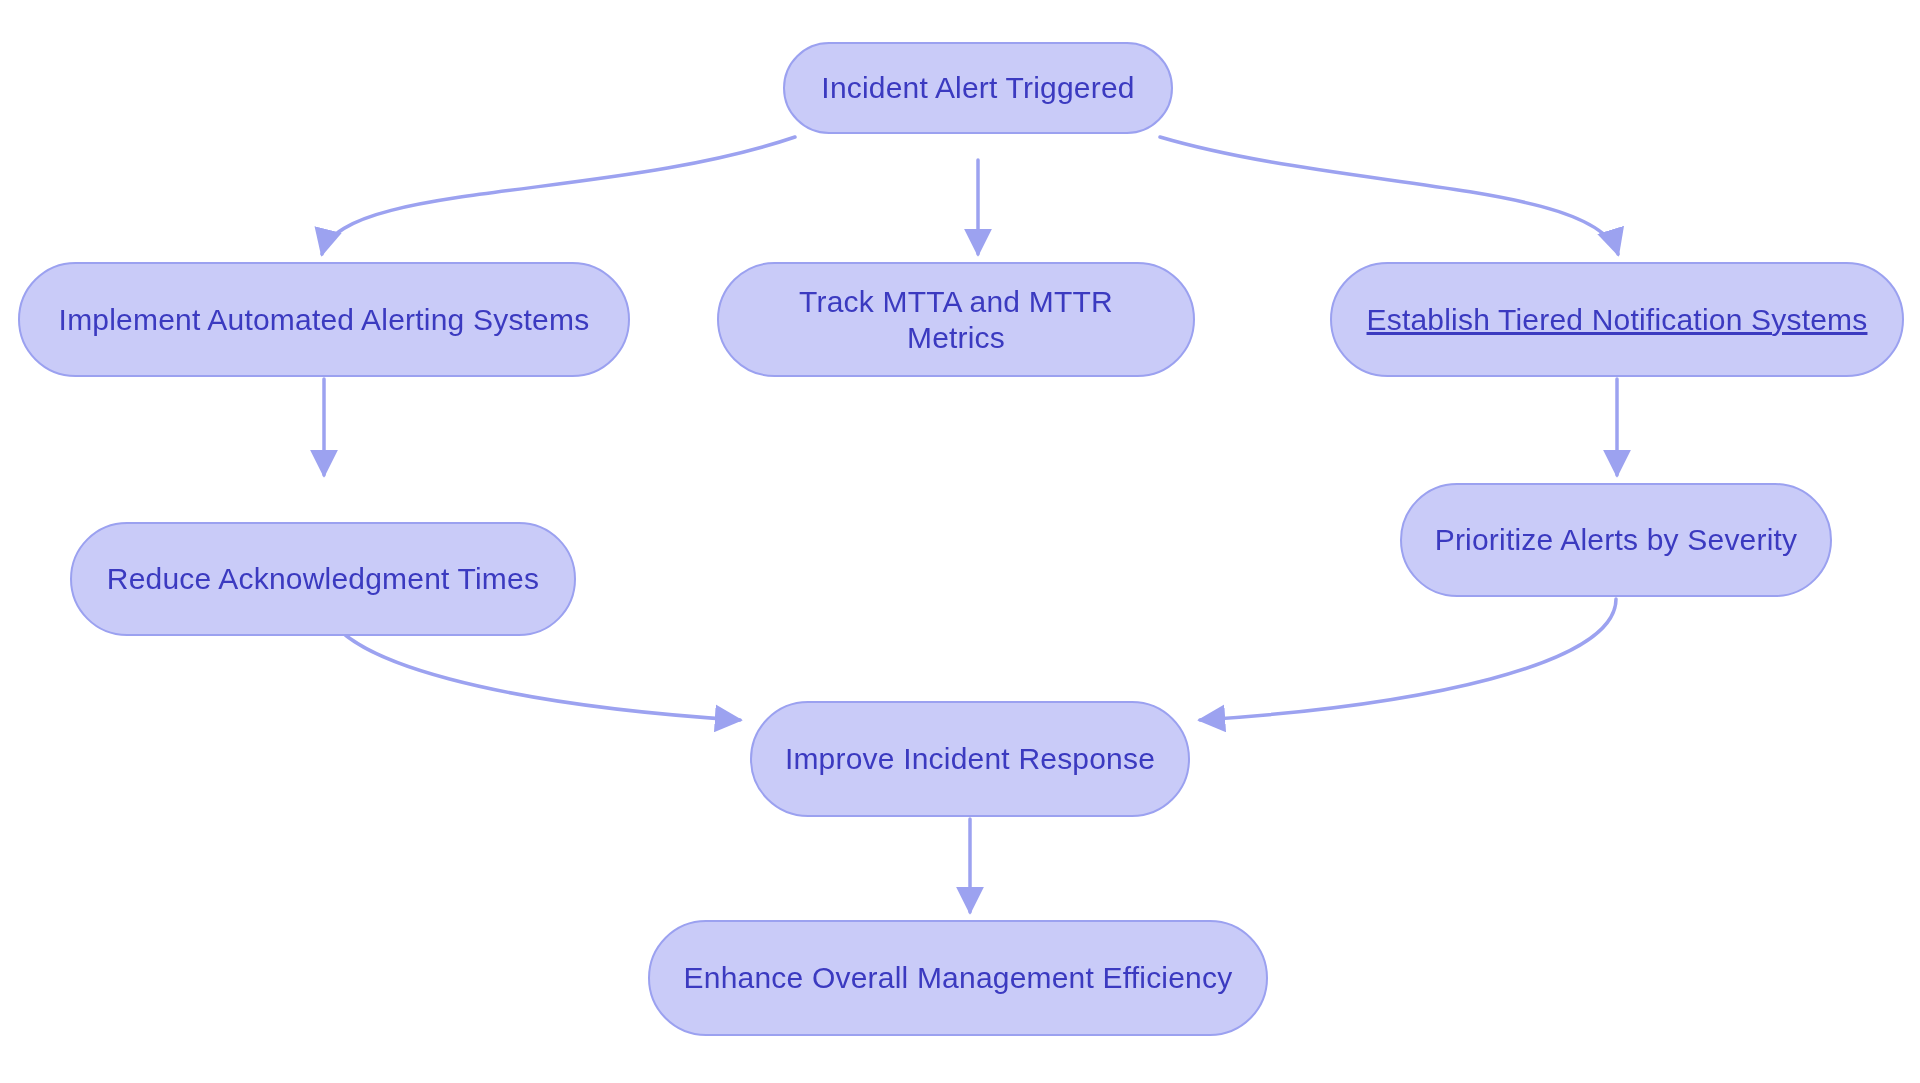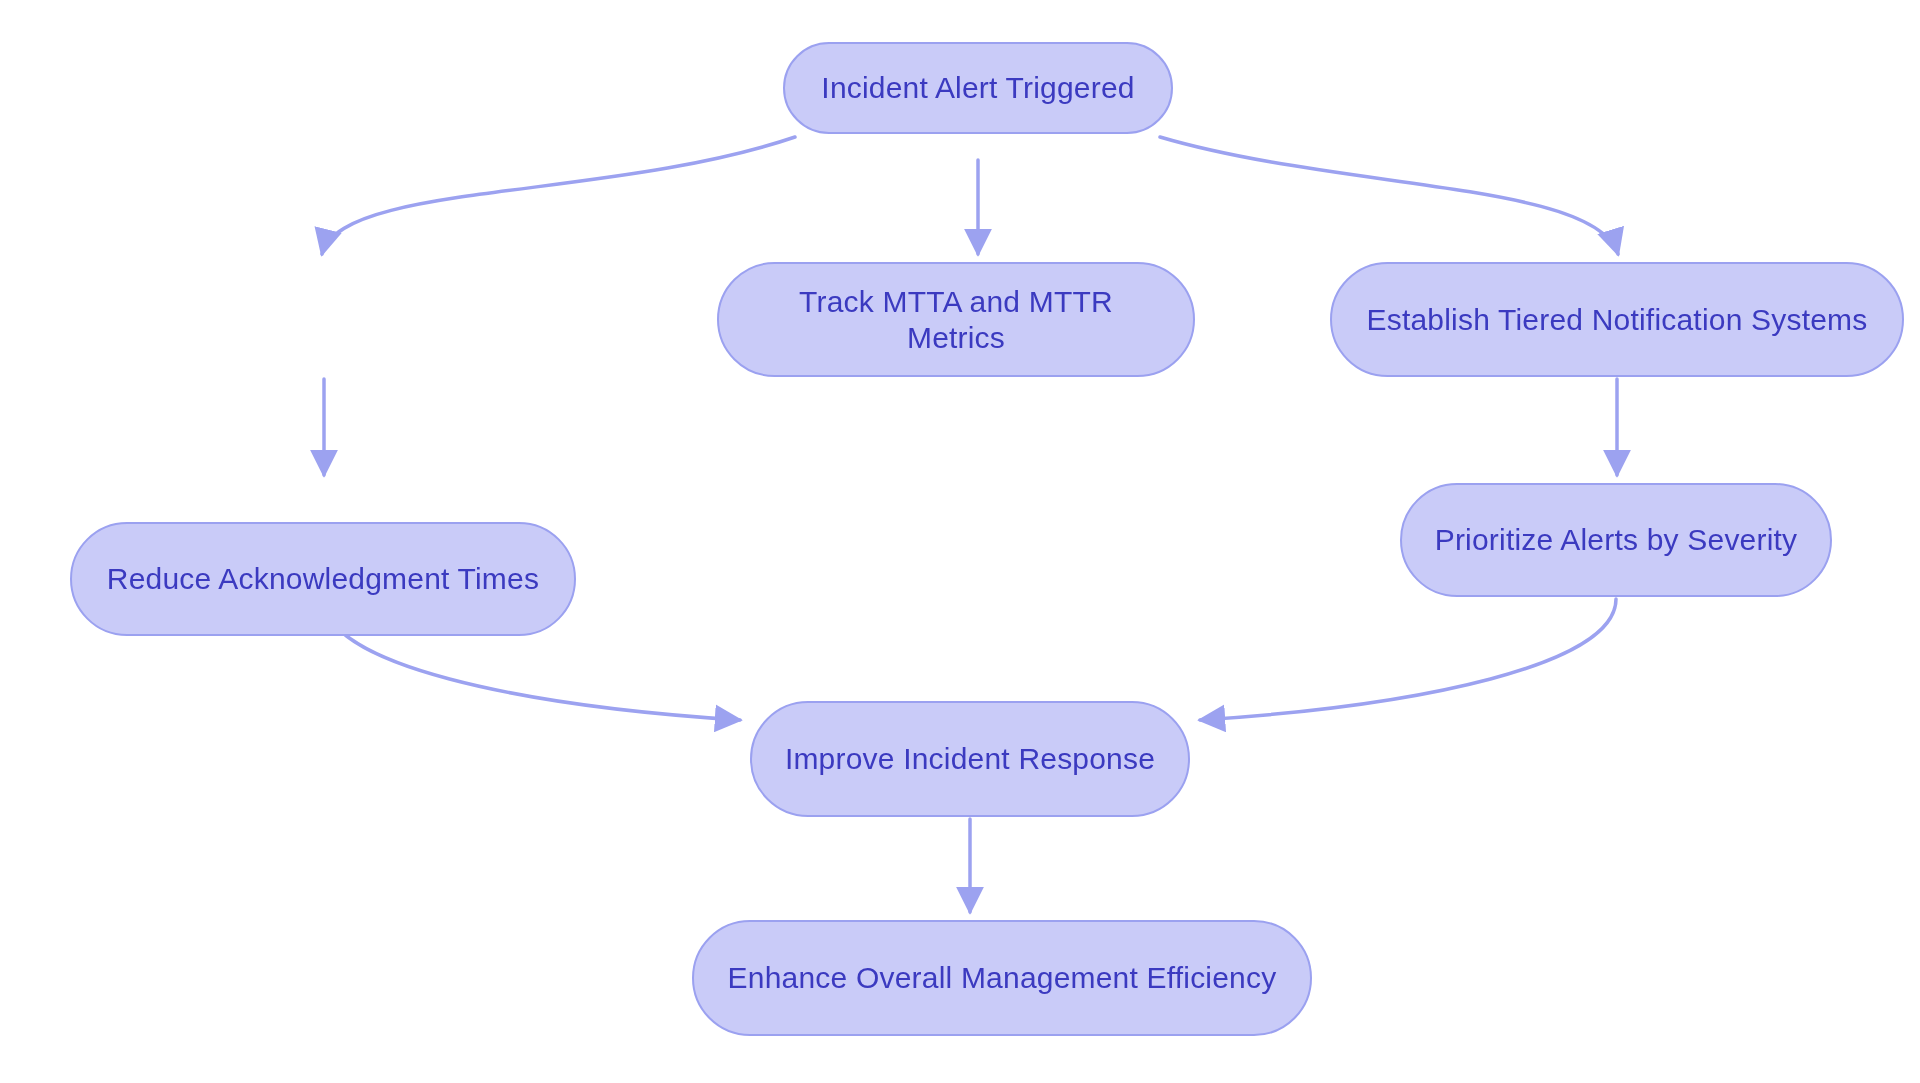--- a/index.html
+++ b/index.html
@@ -46,25 +46,25 @@
     color:var(--text);
     font-size:30px;
     font-weight:500;
     letter-spacing:.2px;
     line-height:1.2;
     padding:0 30px;
   }
   .n-incident  {left:783px;  top:42px;  width:390px; height:92px;}
   .n-implement {left:18px;   top:262px; width:612px; height:115px;}
   .n-track     {left:717px;  top:262px; width:478px; height:115px;}
-  .n-establish {left:1330px; top:262px; width:574px; height:115px;}
+  .n-establish {left:1330px; top:262px; width:574px; height:115px;text-decoration:underline;}
   .n-reduce    {left:70px;   top:483px; width:506px; height:114px;margin-top:39px;}
   .n-prioritize{left:1400px; top:483px; width:432px; height:114px;}
   .n-improve   {left:750px;  top:701px; width:440px; height:116px;}
-  .n-enhance   {left:692px;  top:920px; width:620px; height:116px;}
+  .n-enhance   {left:648px;  top:920px; width:620px; height:116px;}
 </style>
 </head>
 <body>
 
 <div class="canvas">
 
   <svg class="edge-layer" viewBox="0 0 1920 1083" xmlns="http://www.w3.org/2000/svg">
     <defs>
       <marker id="arrow" viewBox="0 0 10 10" refX="9" refY="5" markerWidth="8" markerHeight="8" orient="auto-start-reverse">
         <path class="arrow-head" d="M 0 0 L 10 5 L 0 10 z"></path>
@@ -77,20 +77,23 @@
     <path class="edge" d="M 1617 379 L 1617 475" marker-end="url(#arrow)"></path>
     <path class="edge" d="M 324 599 C 324 665, 520 706, 740 720" marker-end="url(#arrow)"></path>
     <path class="edge" d="M 1616 599 C 1616 665, 1420 706, 1200 720" marker-end="url(#arrow)"></path>
     <path class="edge" d="M 970 819 L 970 912" marker-end="url(#arrow)"></path>
   </svg>
 
   <div class="node n-incident">
     <span>Incident Alert Triggered</span>
   </div>
 
+  <div class="node n-implement">
+    <span>Implement Automated Alerting Systems</span>
+  </div>
 
   <div class="node n-track">
     <span>Track MTTA and MTTR Metrics</span>
   </div>
 
   <div class="node n-establish">
     <span>Establish Tiered Notification Systems</span>
   </div>
 
   <div class="node n-reduce">

